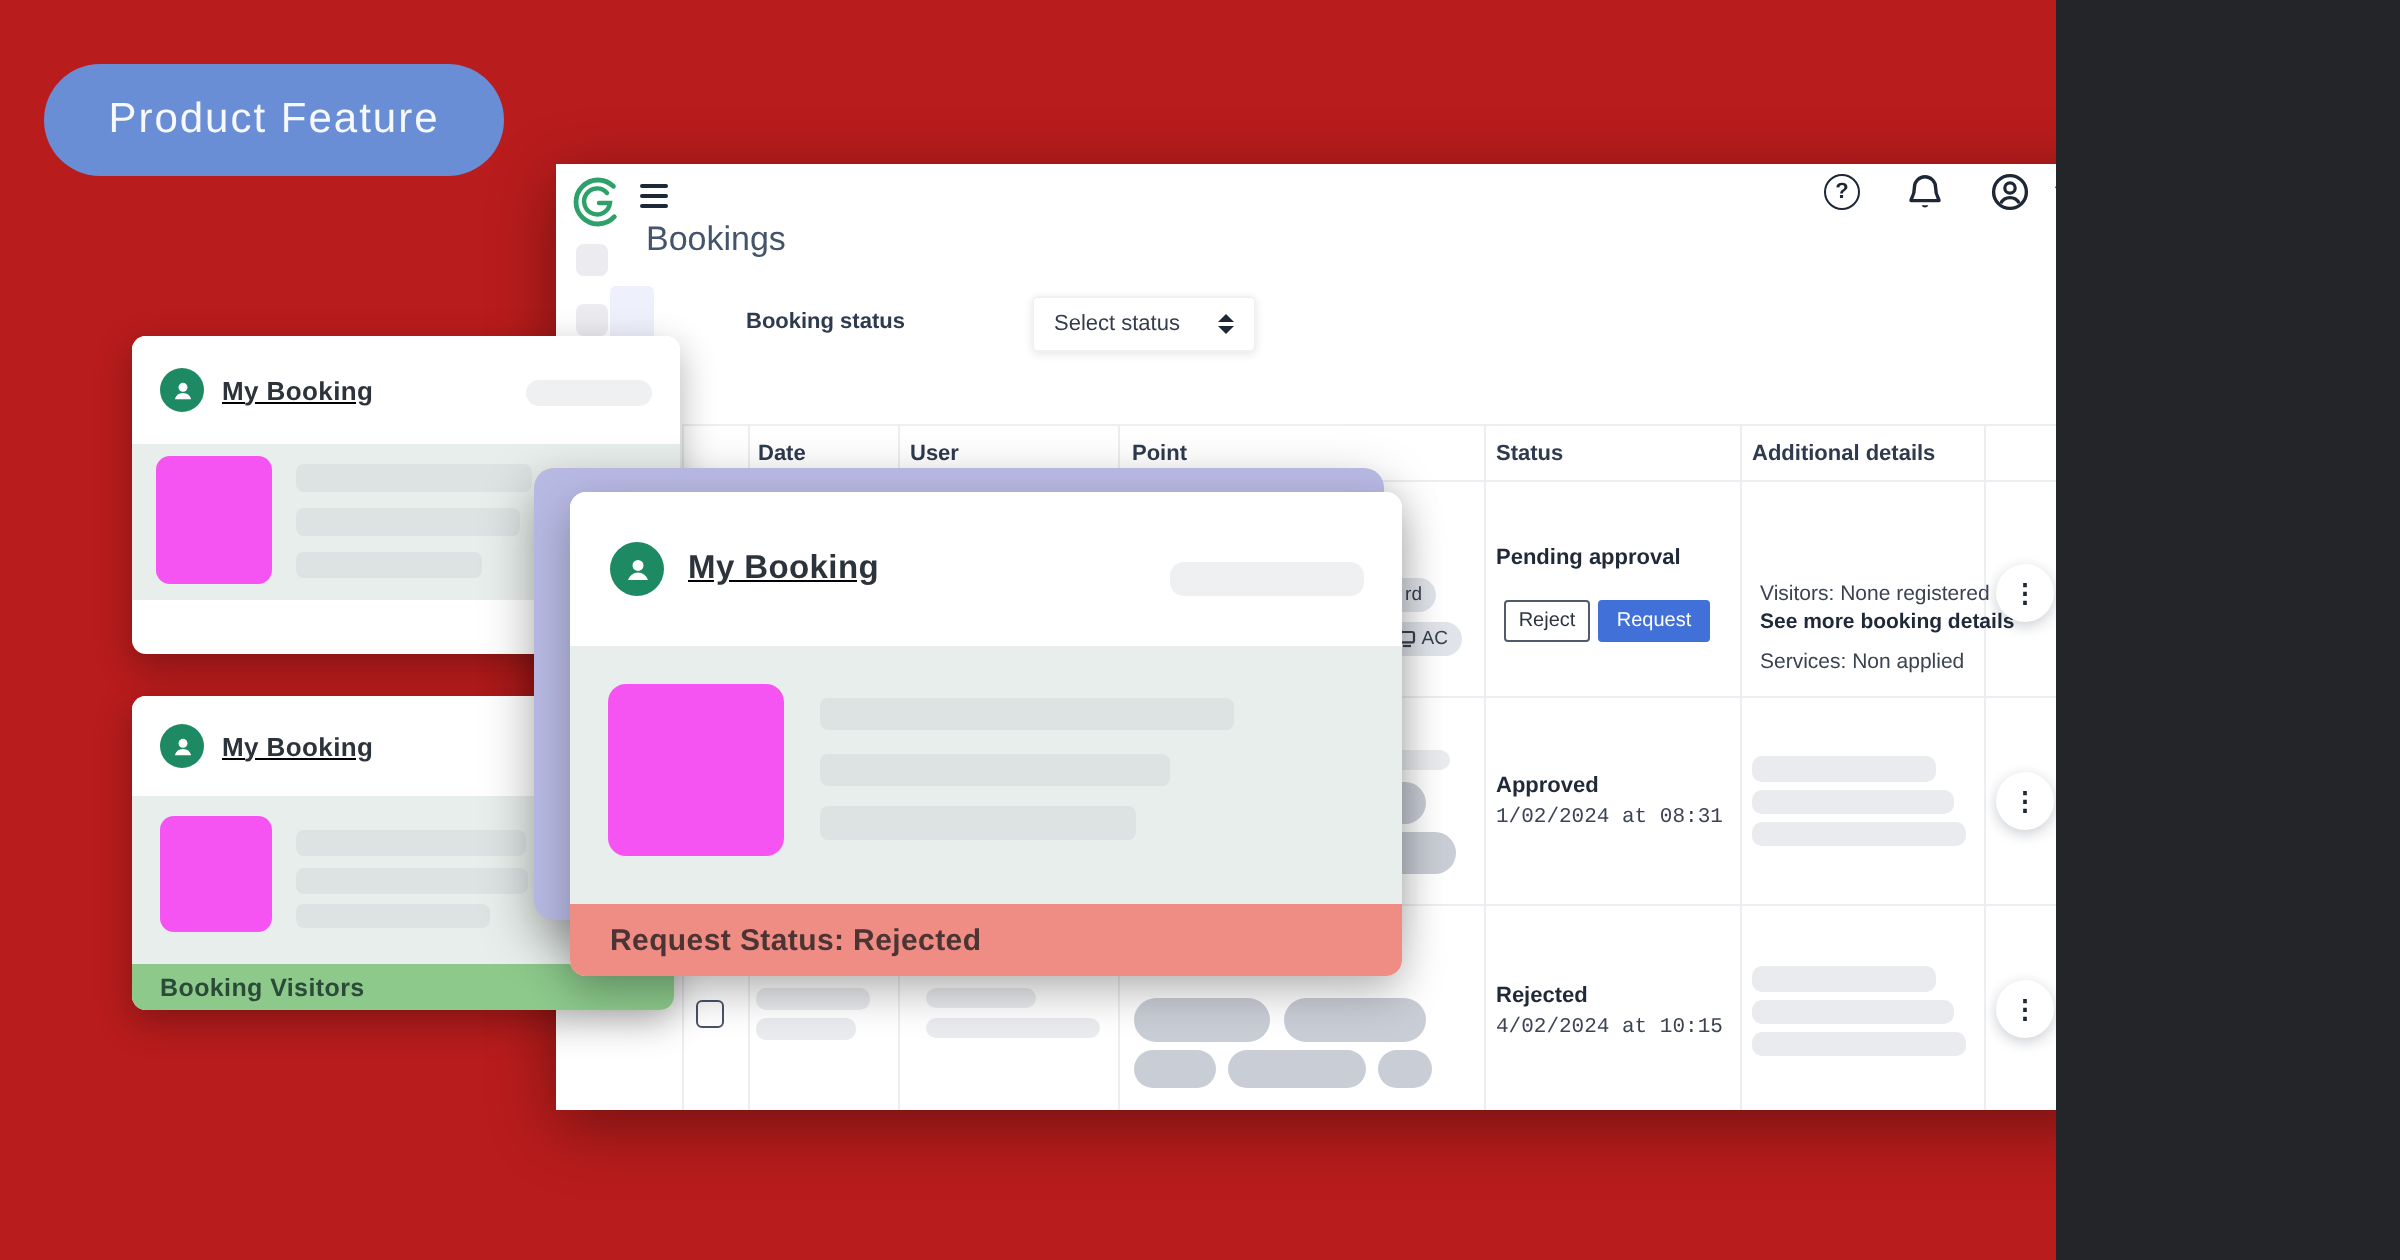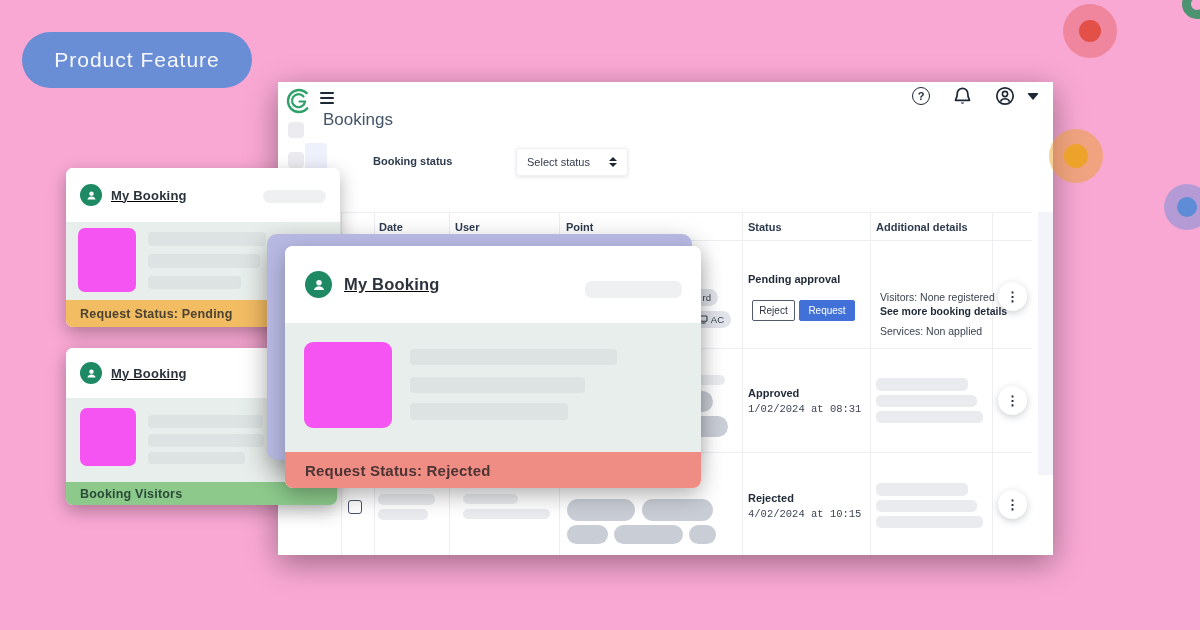--- a/index.html
+++ b/index.html
@@ -1,18 +1,18 @@
 <!DOCTYPE html>
 <html><head>
 <meta charset="utf-8">
 <style>
   * { margin:0; padding:0; box-sizing:border-box; }
   html,body { width:1200px; height:630px; }
   body { font-family:"Liberation Sans", sans-serif; background:#242528; overflow:hidden; }
-  .stage { position:relative; width:1200px; height:630px; background:#f9a8d4; overflow:hidden; }
+  .stage { position:relative; width:1028px; height:630px; background:#b91c1c; overflow:hidden; }
   .abs { position:absolute; }
 
   
   .badge { left:22px; top:32px; width:230px; height:56px; background:#6a8ed5; border-radius:28px;
            display:flex; align-items:center; justify-content:center; color:#f7f8fb; font-size:21px;
            font-weight:500; letter-spacing:1px; }
 
   
   .circ { border-radius:50%; }
 
@@ -214,21 +214,20 @@
       </span>
       <span class="mini-title">My Booking</span>
       <span class="head-pill" style="right:14px; top:22px; width:63px; height:13px;"></span>
     </div>
     <div class="mini-body" style="height:78px;">
       <span class="magenta" style="left:12px; top:6px; width:58px; height:64px;"></span>
       <span class="card-bar" style="left:82px; top:10px;  width:118px; height:14px;"></span>
       <span class="card-bar" style="left:82px; top:32px;  width:112px; height:14px;"></span>
       <span class="card-bar" style="left:82px; top:54px;  width:93px;  height:13px;"></span>
     </div>
-    <div class="status-strip" style="height:27px; background:#f2bc63; color:#4c4232; font-size:12.5px;">Request Status: Pending</div>
   </div>
 
   <div class="abs mini-card" style="left:66px; top:348px; width:271px; height:157px;">
     <div class="mini-head" style="height:50px;">
       <span class="avatar" style="width:22px; height:22px;">
         <svg width="13" height="13" viewBox="0 0 14 14">
             <circle cx="7" cy="5" r="2.4" fill="#fff"></circle>
             <path d="M2.6 11.4 a4.6 4.6 0 0 1 8.8 0 Z" fill="#fff"></path>
           </svg>
       </span>

